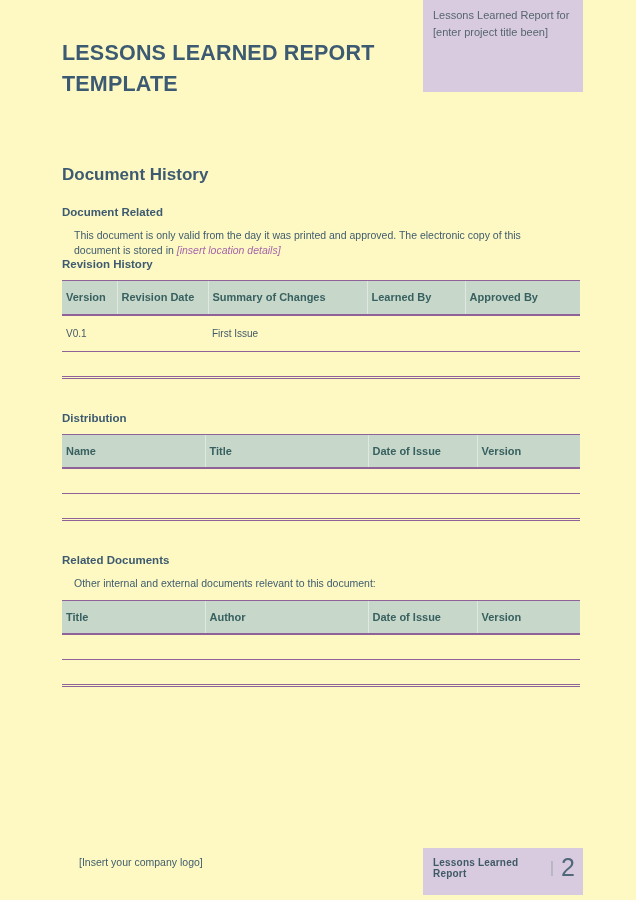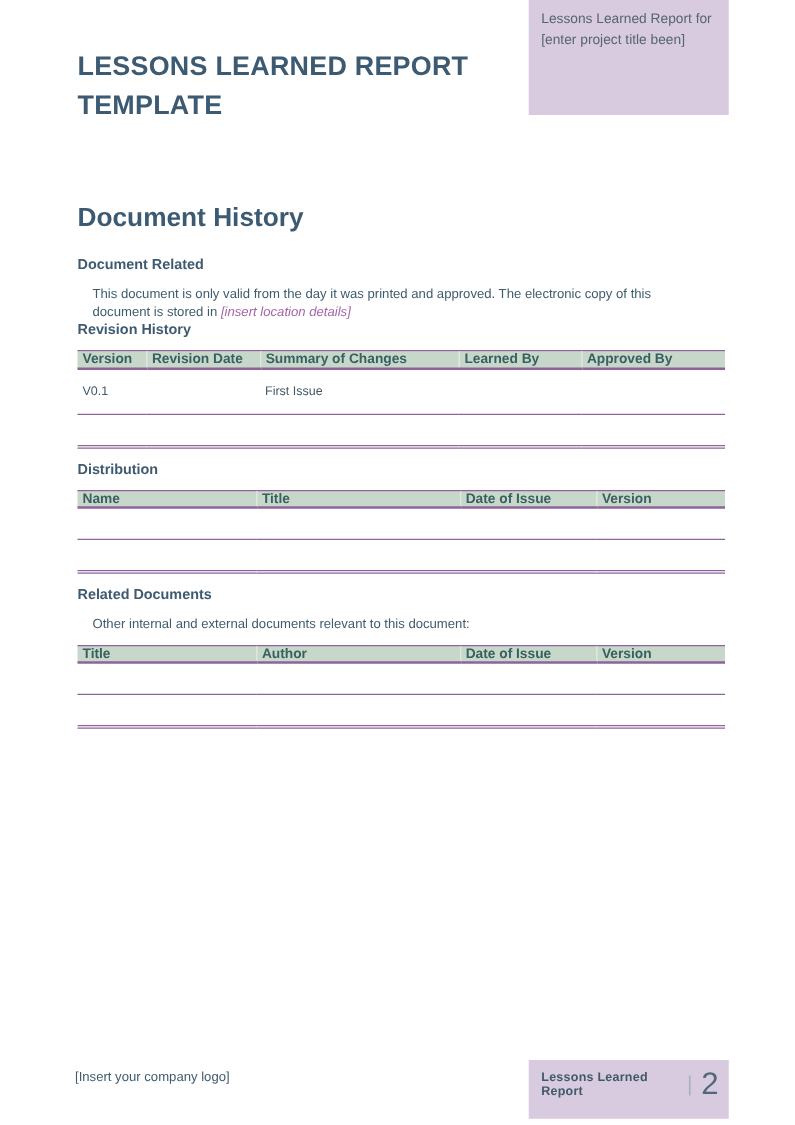--- a/index.html
+++ b/index.html
@@ -1,80 +1,80 @@
 <!DOCTYPE html>
 <html><head>
 <meta charset="utf-8">
 <style>
   * { margin:0; padding:0; box-sizing:border-box; }
   html,body { background:#e9e9e9; }
   .page {
     position:relative;
     width:636px; height:900px;
-    background:#ffffff;
+    background:#fef9c3;
     font-family:"Liberation Sans","DejaVu Sans",sans-serif;
     overflow:hidden;
     margin:0 auto;
   }
   .header-box {
     position:absolute; left:423px; top:0;
     width:160px; height:92px;
     background:#d8cadf;
     padding:7px 10px 0 10px;
     font-size:11px; line-height:16.5px;
     color:#56666e;
   }
   .content { position:absolute; left:62px; top:0; width:518px; }
   h1.doc-title {
     margin:38px 0 0;
     font-size:21.5px; line-height:31px; font-weight:700;
     color:#3c5a72; letter-spacing:.2px;
   }
   h2.section-title {
     margin:64px 0 0;
-    font-size:21px; line-height:22px; font-weight:700;
+    font-size:17px; line-height:22px; font-weight:700;
     color:#3c5a72;
   }
   h3.subheading {
     font-size:11.5px; line-height:14px; font-weight:700;
     color:#3d5a70;
   }
   h3.mt-lg { margin-top:19px; }
   h3.mt-md { }
-  h3.mt-sm { margin-top:10px; }
+  h3.mt-sm { margin-top:32px; }
   p.body-text {
     margin:9px 12px 0;
     font-size:10.5px; line-height:14.5px;
     color:#3f5c6e;
   }
   .placeholder-purple { color:#a565aa; font-style:italic; }
   table.doc-table {
     margin-top:9px;
     width:518px; table-layout:fixed;
     border-collapse:collapse;
   }
   table.doc-table thead th {
     background:#c7d8cb;
     border-top:1.5px solid #8f6399;
     border-bottom:2px solid #8f6399;
-    height:14px;
+    height:34px;
     text-align:left; vertical-align:middle;
     padding:0 4px;
     font-size:11px; font-weight:700; color:#38605f;
   }
   table.doc-table thead th + th { border-left:1px solid #dfe9e1; }
   table.doc-table tbody td {
     border-bottom:1.5px solid #8f6399;
     padding:12px 4px;
     font-size:10px; color:#42596a; vertical-align:middle;
   }
   table.doc-table tbody tr:first-child td { height:19px; }
   table.doc-table tbody tr:last-child td { height:15px; border-bottom:3px double #8f6399; }
   .footer-logo {
-    position:absolute; left:60px; top:856px;
+    position:absolute; left:79px; top:856px;
     font-size:10.5px; color:#3f5c6e;
   }
   .footer-box {
     position:absolute; left:423px; top:848px;
     width:160px; height:47px;
     background:#d8cadf;
     display:flex; align-items:center; gap:7px;
     padding:0 8px 8px 10px;
   }
   .footer-report-label { font-size:10px; font-weight:700; color:#3f5a66; letter-spacing:.2px; }

